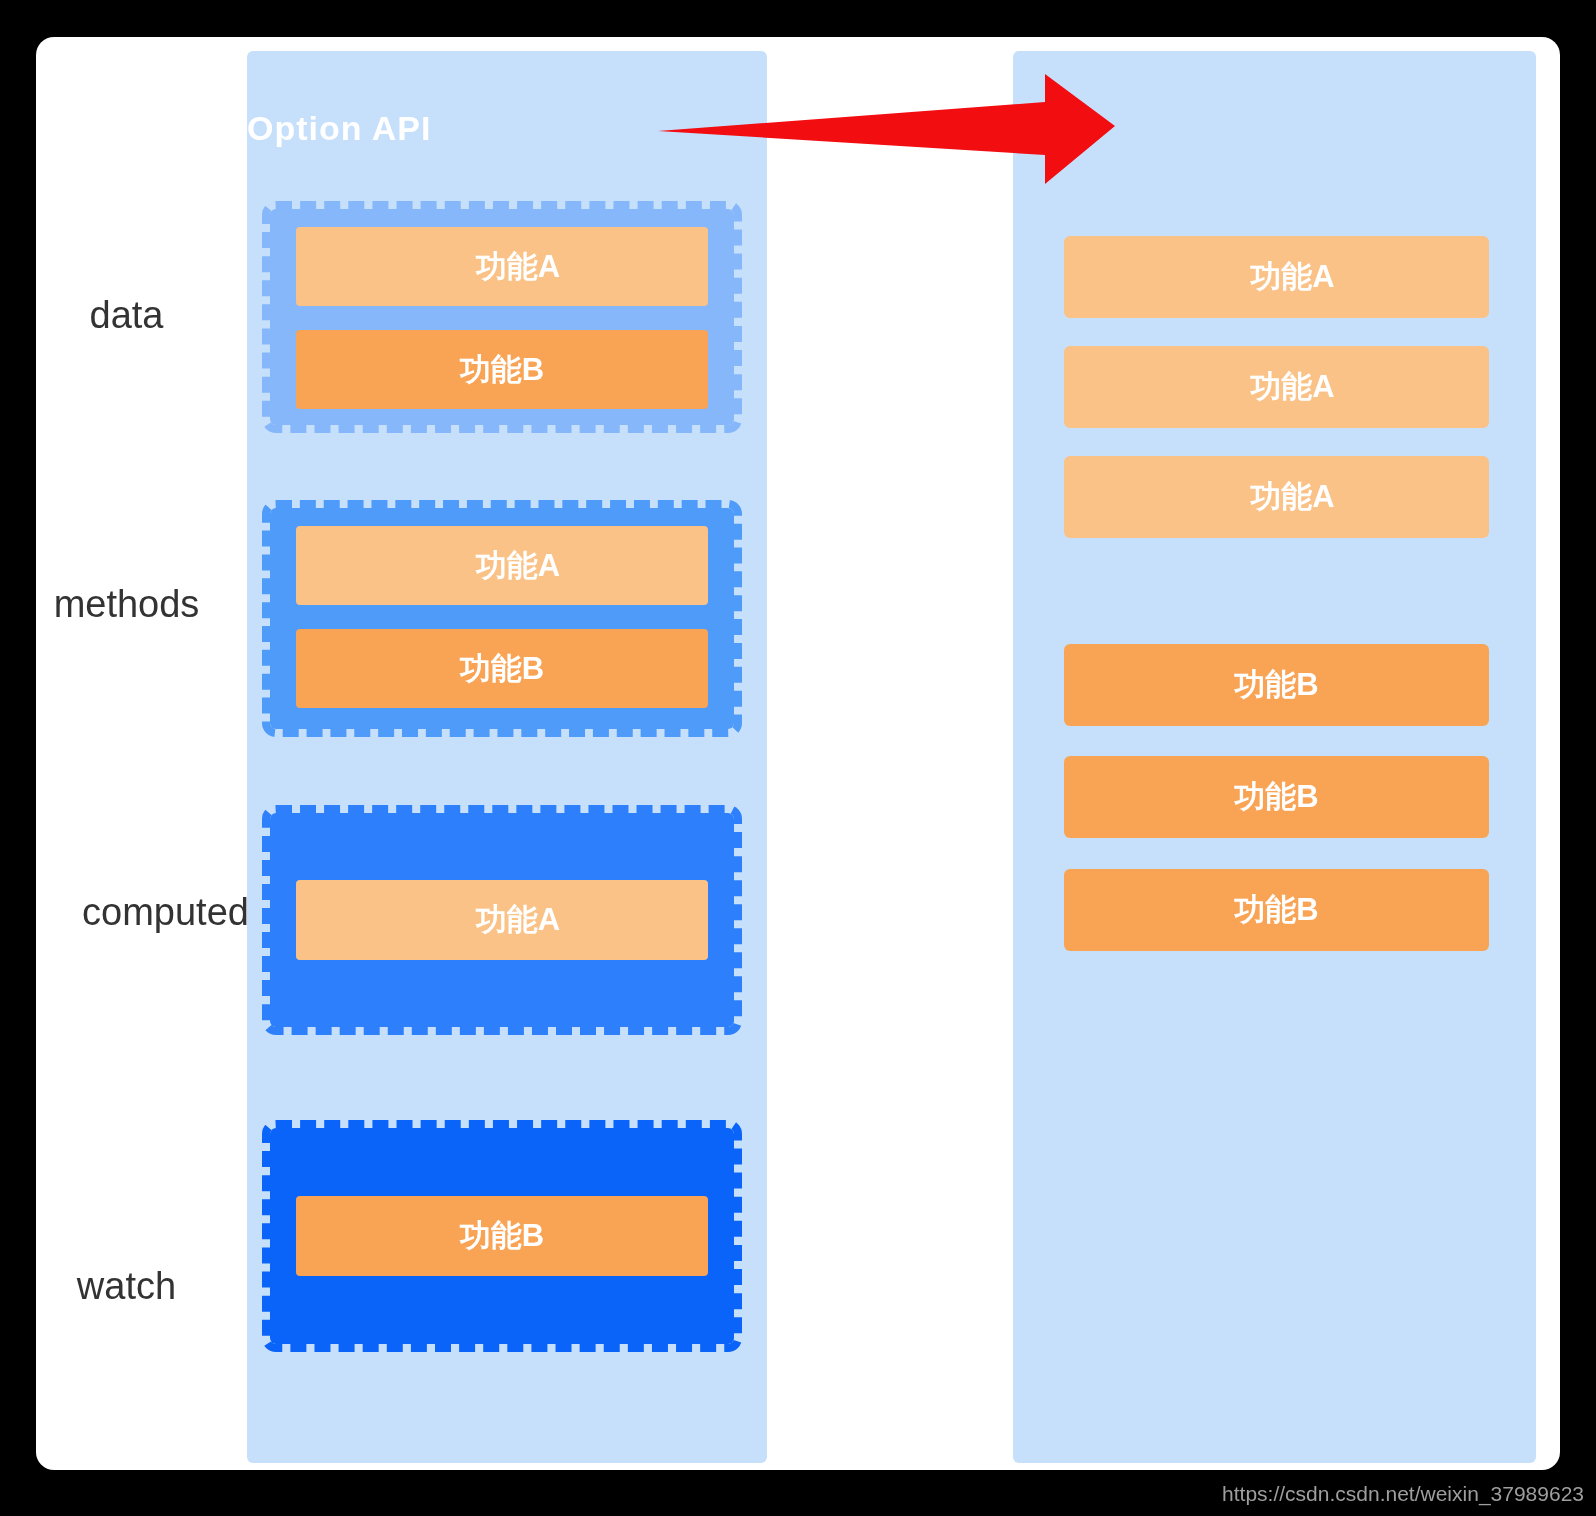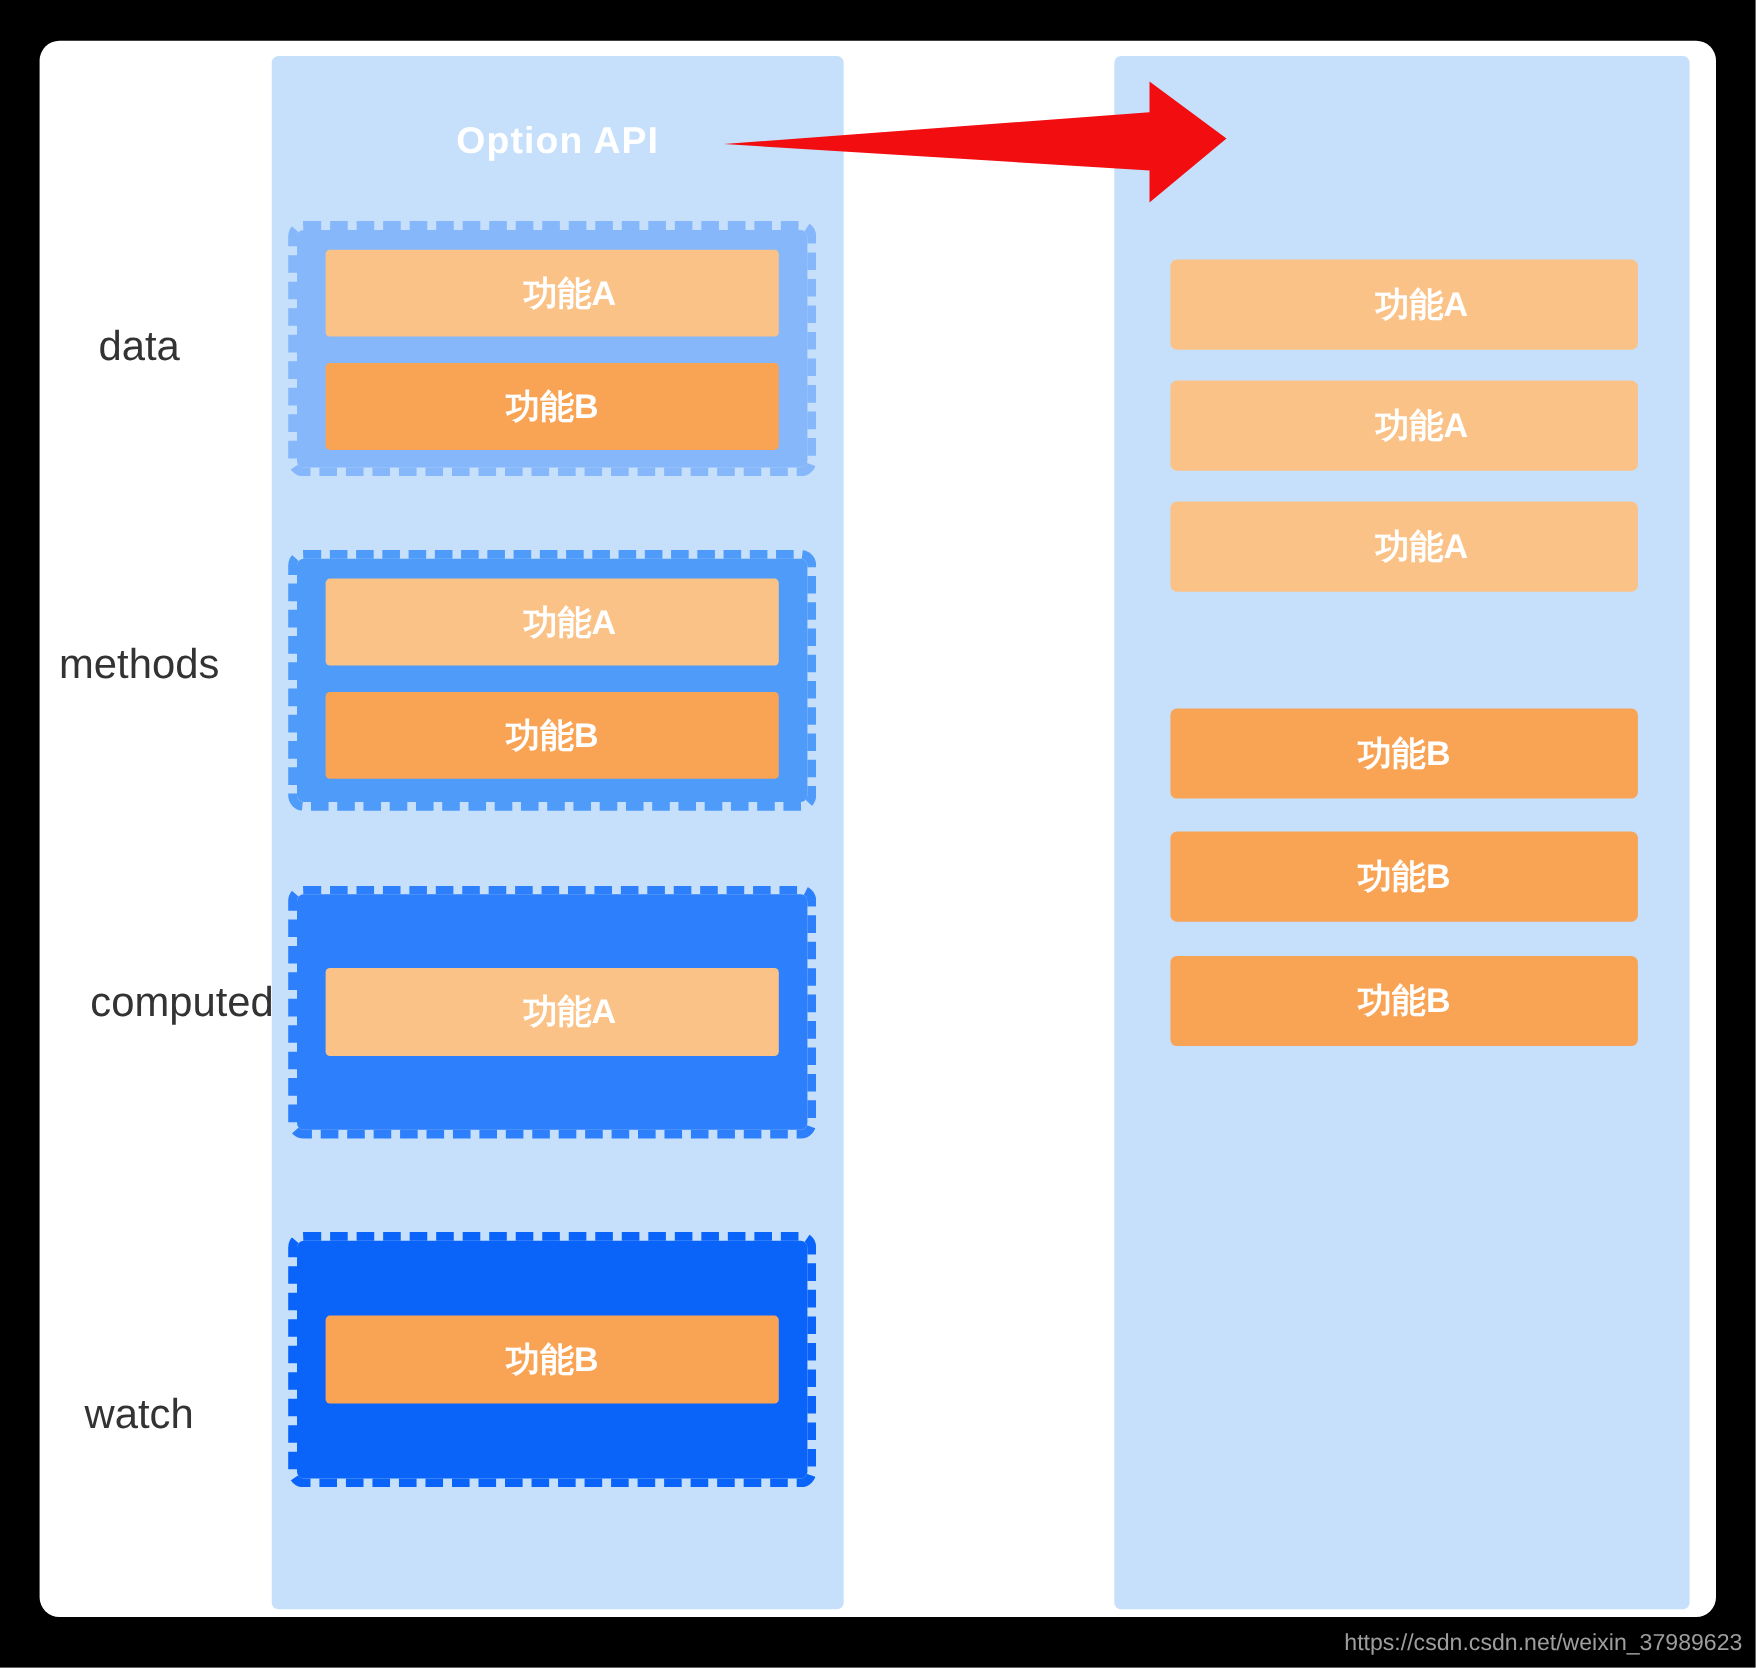--- a/index.html
+++ b/index.html
@@ -22,21 +22,21 @@
     top: 14px;
     height: 1412px;
     background: #c6e0fc;
     border-radius: 6px;
   }
   .column.option { left: 211px; width: 520px; }
   .column.composition { left: 977px; width: 523px; }
   .col-title {
     position: absolute;
     top: 58px; left: 0; width: 100%;
-    text-align: center;
+    text-align: left;
     color: #ffffff;
     font-size: 34px;
     font-weight: bold;
     letter-spacing: 1px;
   }
   .side-label {
     position: absolute;
     left: 0; width: 181px;
     text-align: center;
     color: #333333;

